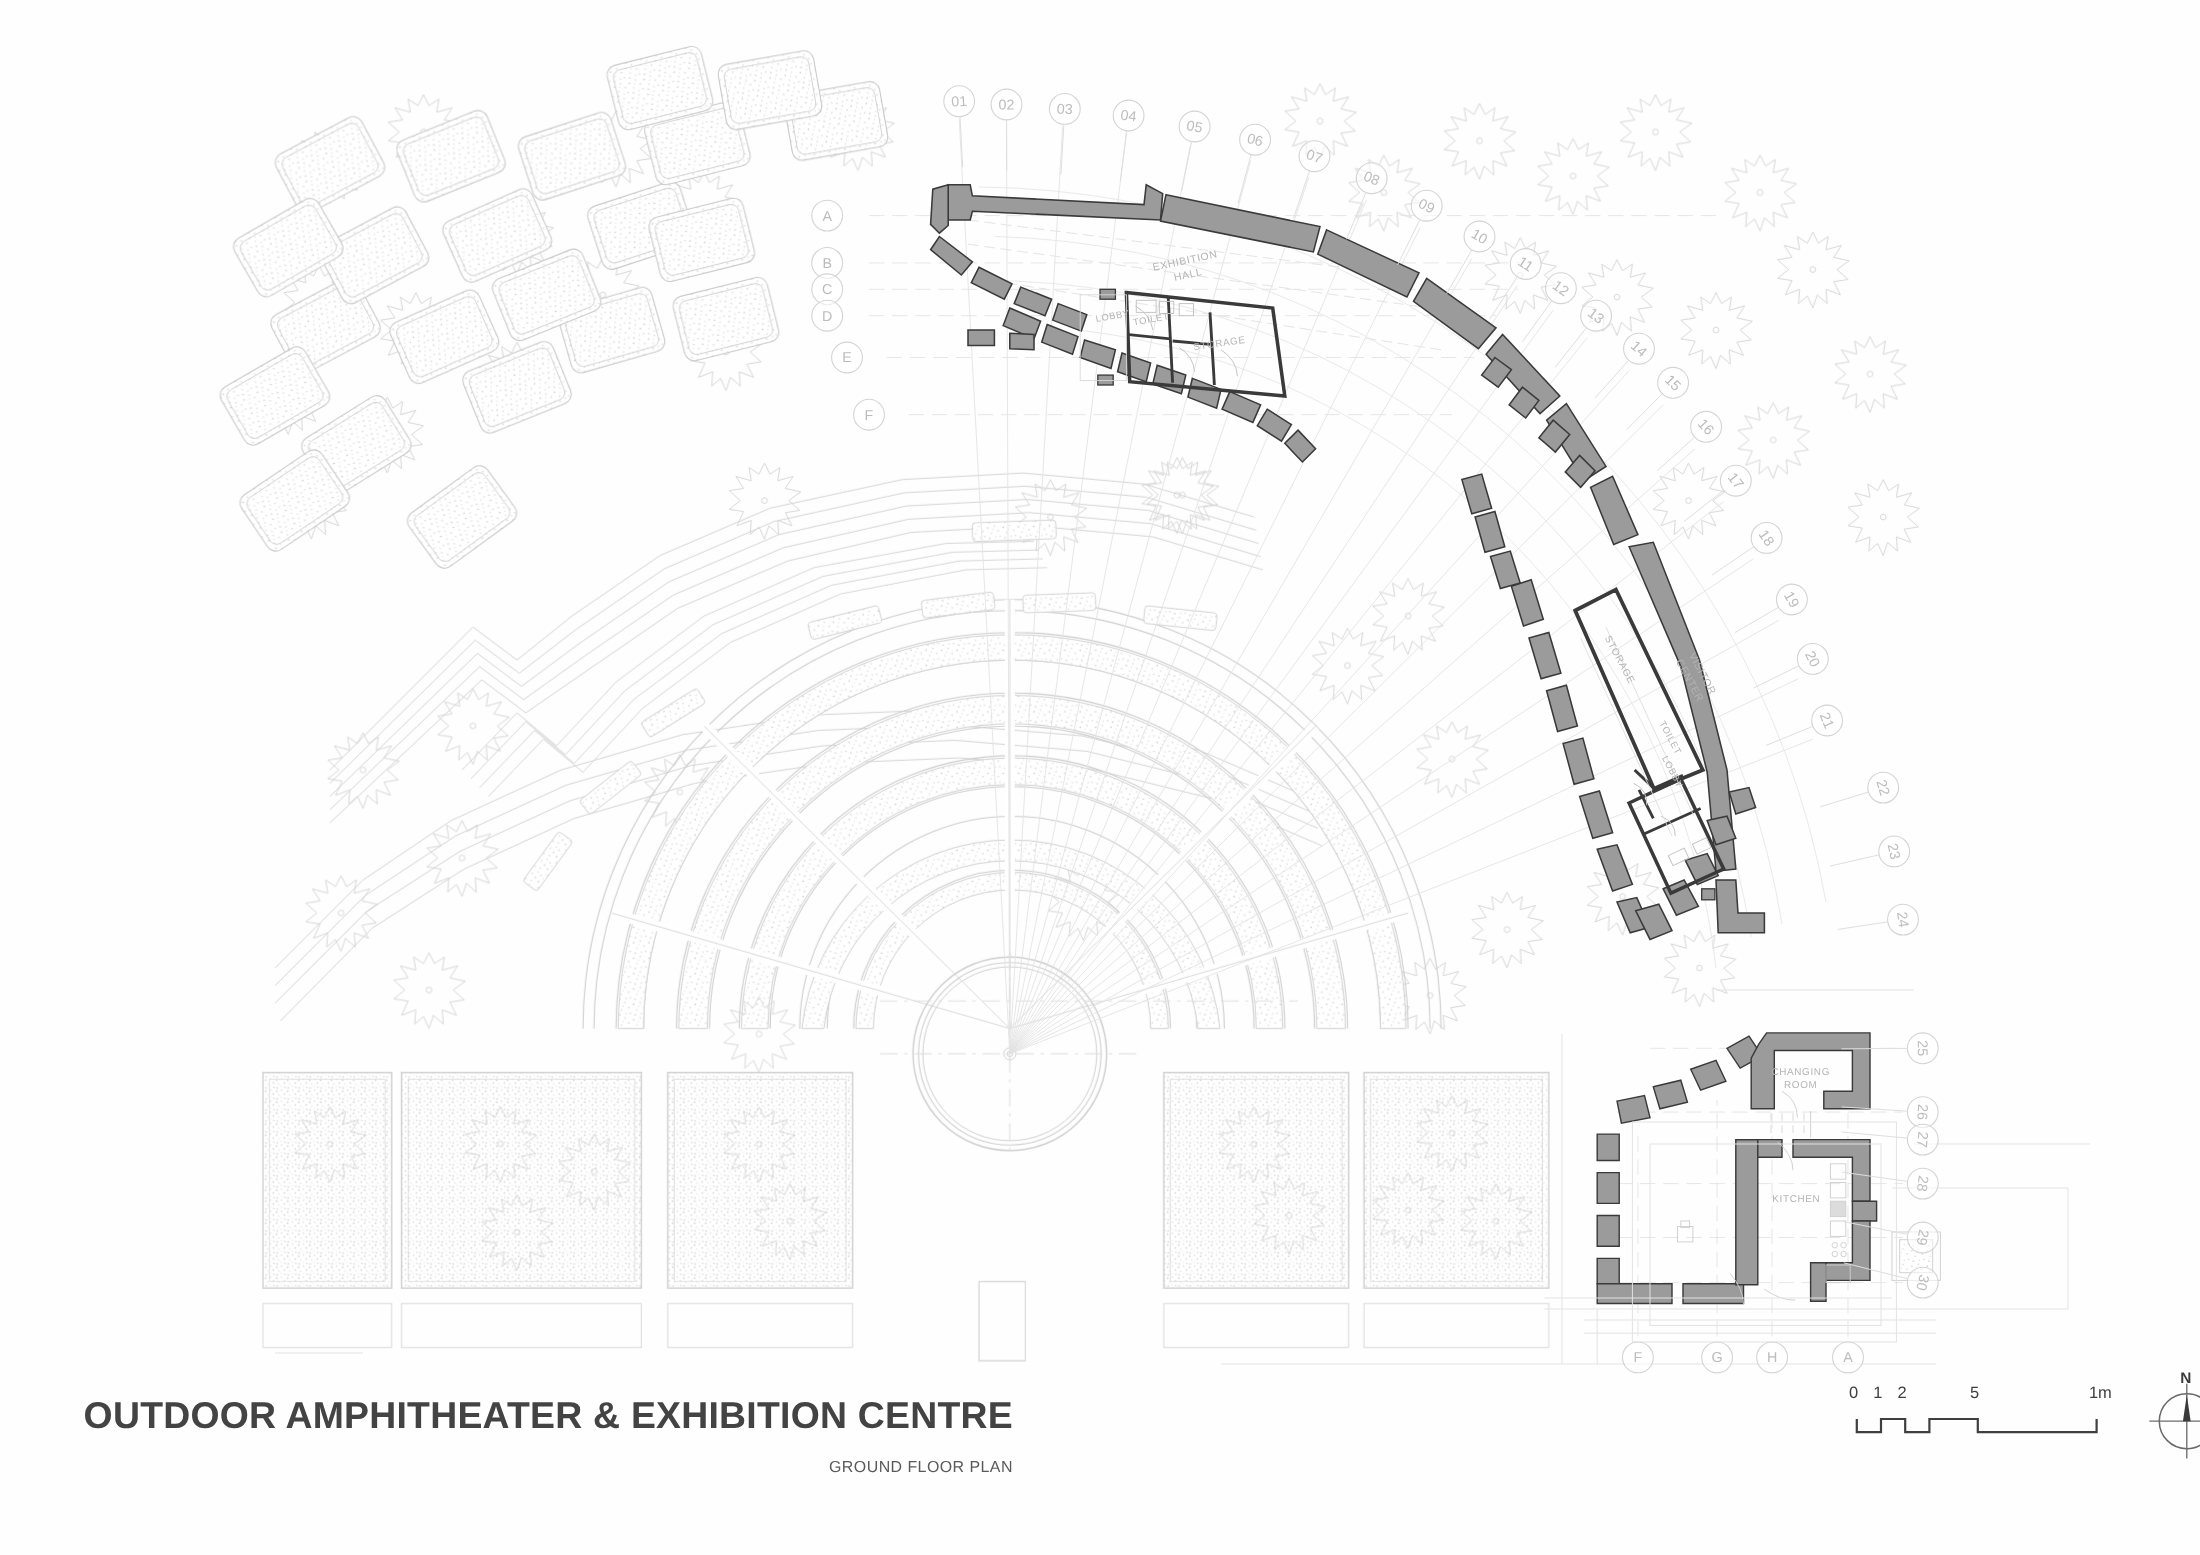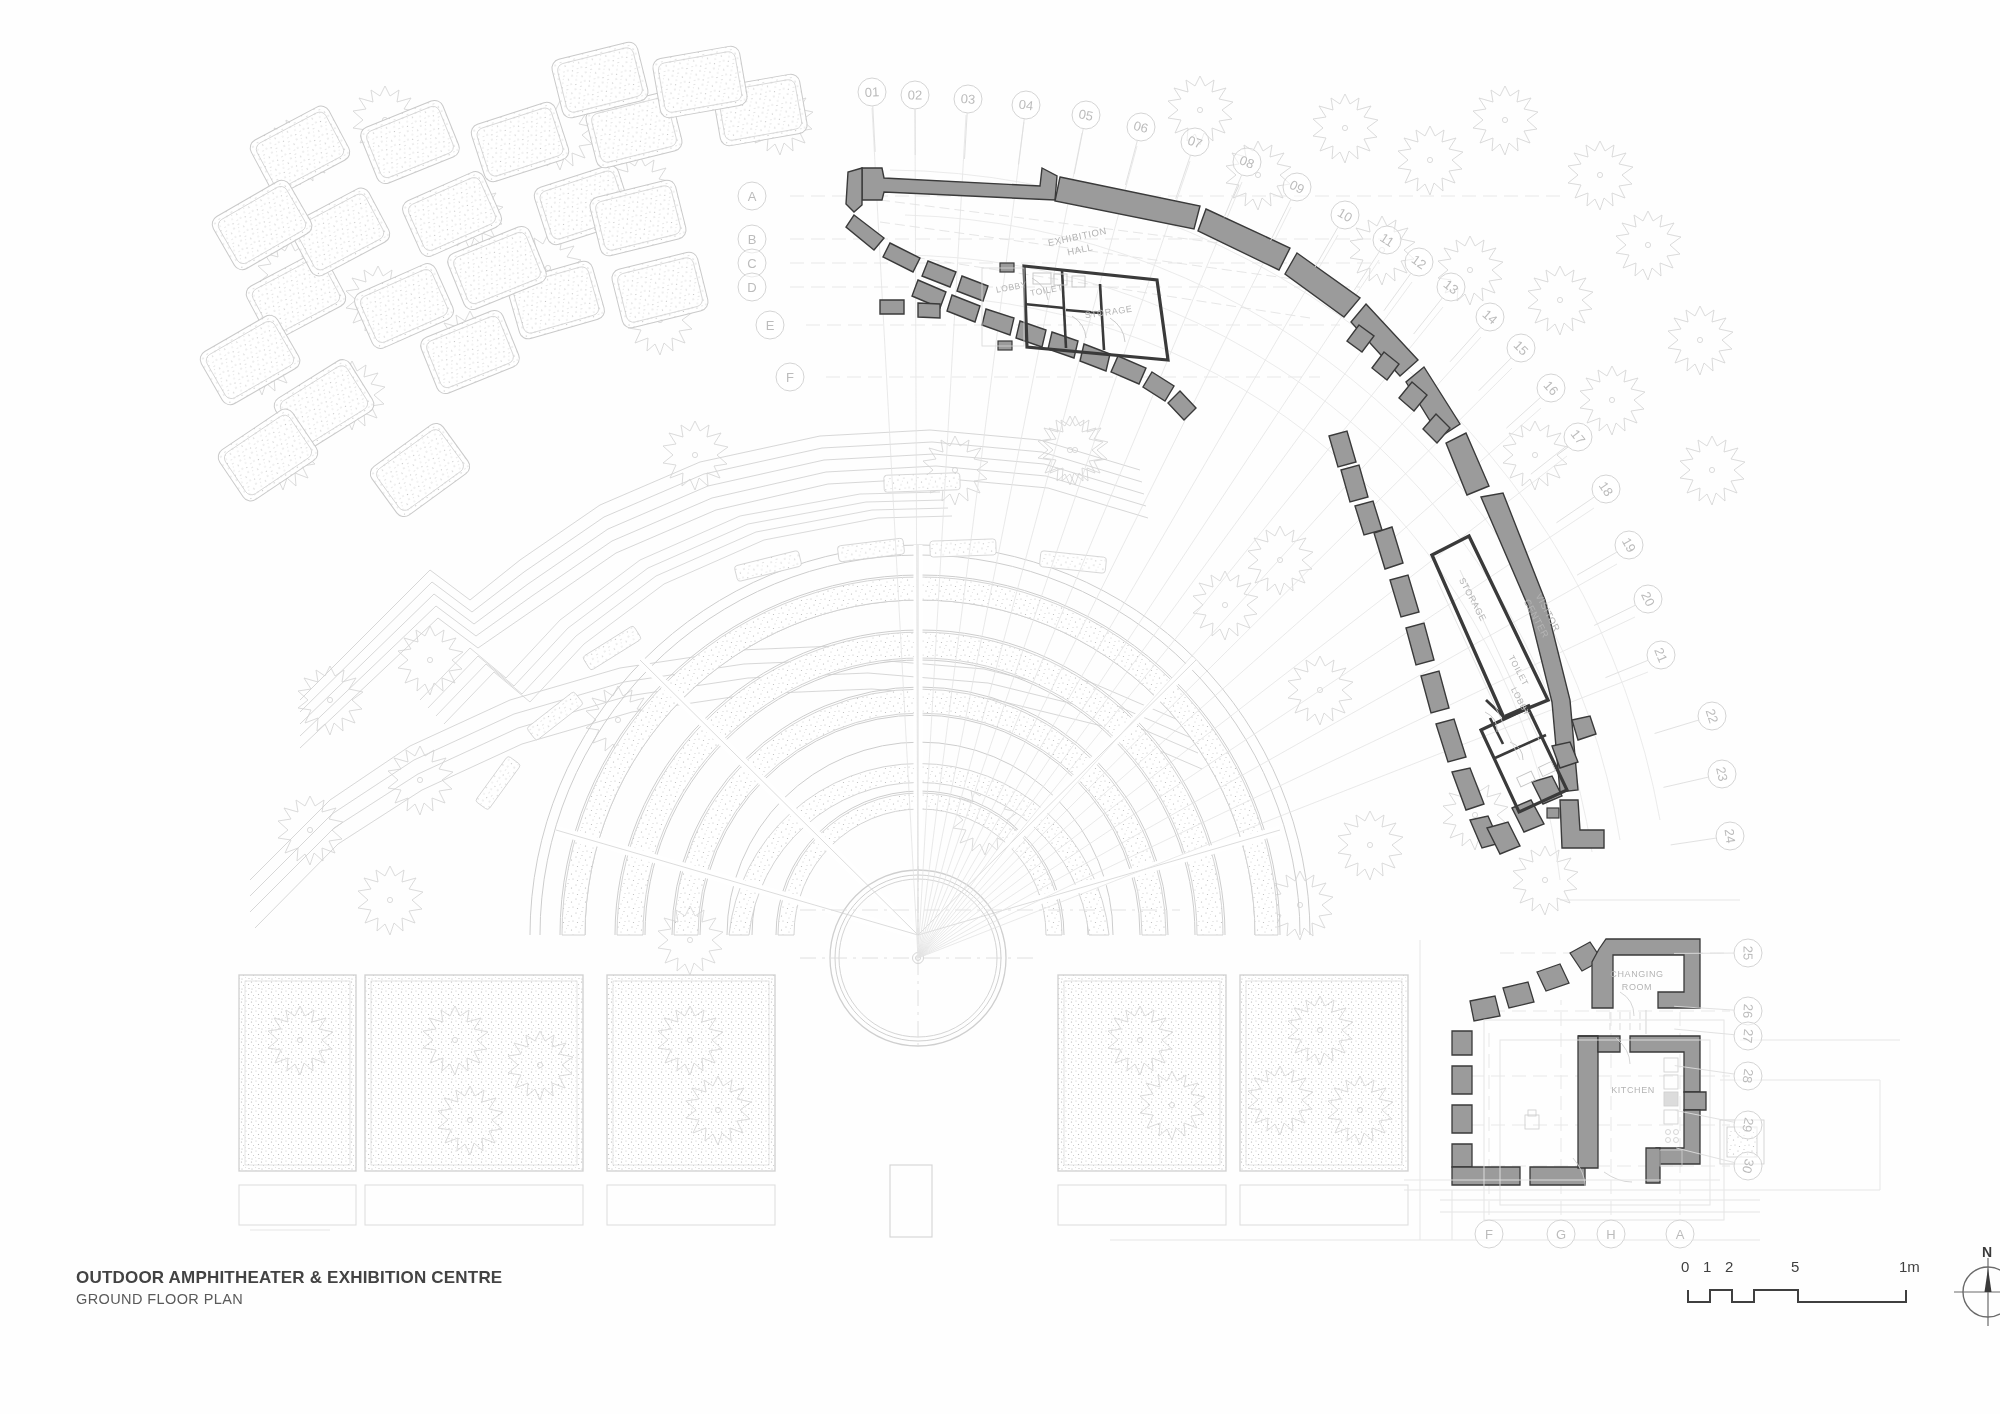--- a/index.html
+++ b/index.html
@@ -2,24 +2,24 @@
 <html><head>
 <meta charset="utf-8">
 <style>
   html,body{margin:0;padding:0;background:#ffffff;}
   body{width:2000px;height:1414px;position:relative;overflow:hidden;
        font-family:"Liberation Sans",sans-serif;color:#4a4a4a;}
   #sheet{position:absolute;inset:0;background:#fefefe;}
   svg{display:block;}
   #drawing{position:absolute;left:0;top:0;width:2000px;height:1414px;}
   .ttl{position:absolute;left:76px;top:1268px;}
-  .ttl .t1{font-size:17px;font-weight:bold;letter-spacing:.2px;color:#434343;
+  .ttl .t1{font-size:34px;font-weight:bold;letter-spacing:.2px;color:#434343;
            font-family:"Liberation Sans",sans-serif;line-height:1.15;}
-  .ttl .t2{font-size:14.5px;color:#5a5a5a;letter-spacing:.4px;margin-top:3px;
-           font-family:"Liberation Sans",sans-serif;}
+  .ttl .t2{font-size:14.5px;color:#5a5a5a;letter-spacing:.4px;margin-top:19px;
+           font-family:"Liberation Sans",sans-serif;text-align:right;}
   .scalewrap{position:absolute;left:1686px;top:1258px;}
   .scalenums{position:relative;height:20px;width:250px;}
   .scalenums span{position:absolute;font-size:15px;color:#3f3f3f;
                   font-family:"Liberation Sans",sans-serif;}
   .compass{position:absolute;left:1950px;top:1248px;}
   .compass .nlab{position:absolute;left:32px;top:-4px;font-size:14px;font-weight:bold;color:#3a3a3a;}
 </style>
 </head>
 <body>
 

